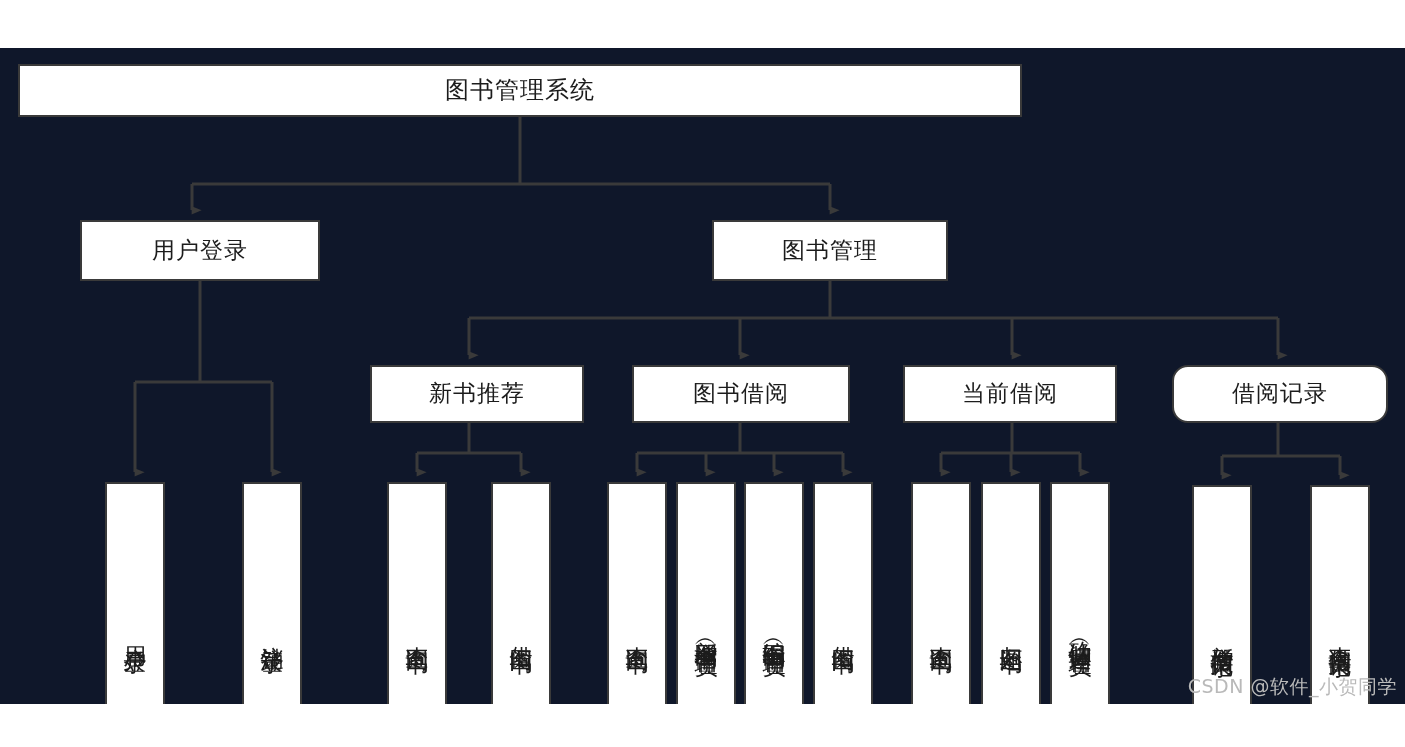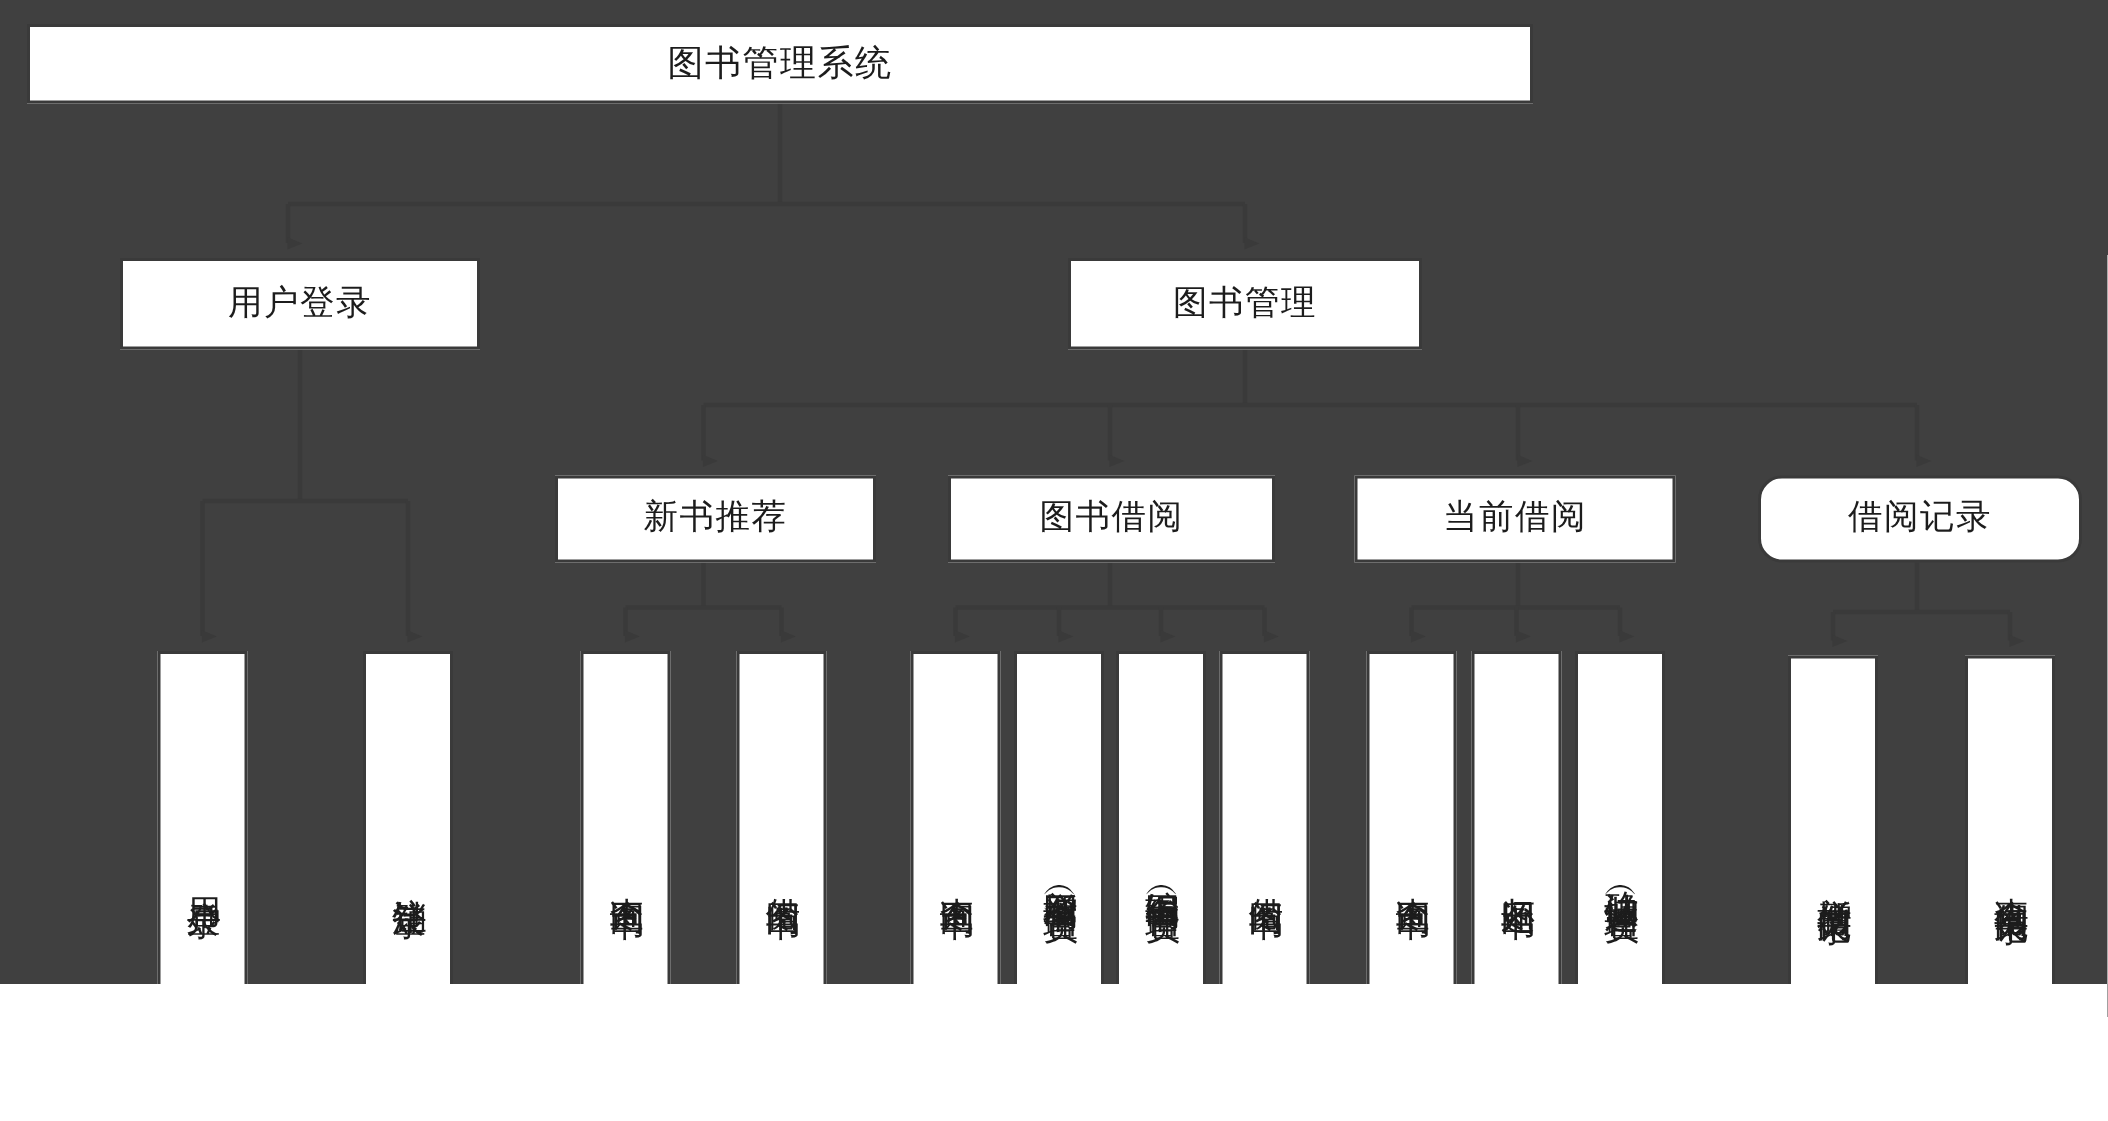--- a/index.html
+++ b/index.html
@@ -8,22 +8,23 @@
     padding: 0;
     background: #ffffff;
   }
   body {
     font-family: "DejaVu Sans", "Liberation Sans", sans-serif;
   }
   #canvas {
     position: relative;
     width: 1405px;
     height: 656px;
-    background: #404040;
+    background: #0f172a;
     overflow: hidden;
+    margin-top: 48px;
   }
   #wires {
     position: absolute;
     left: 0;
     top: 0;
     width: 1405px;
     height: 747px;
     pointer-events: none;
   }
   .node {
@@ -185,14 +186,15 @@
     <span class="vtext">确认归还（管理员）</span>
   </div>
 
   <div class="node v" style="left:1192px; top:437px; width:60px; height:297px;">
     <span class="vtext">新增借阅记录</span>
   </div>
   <div class="node v" style="left:1310px; top:437px; width:60px; height:297px;">
     <span class="vtext">查询借阅记录</span>
   </div>
 
+  <div class="watermark">CSDN @软件_小贺同学</div>
 
 </div>
 
 </body></html>

